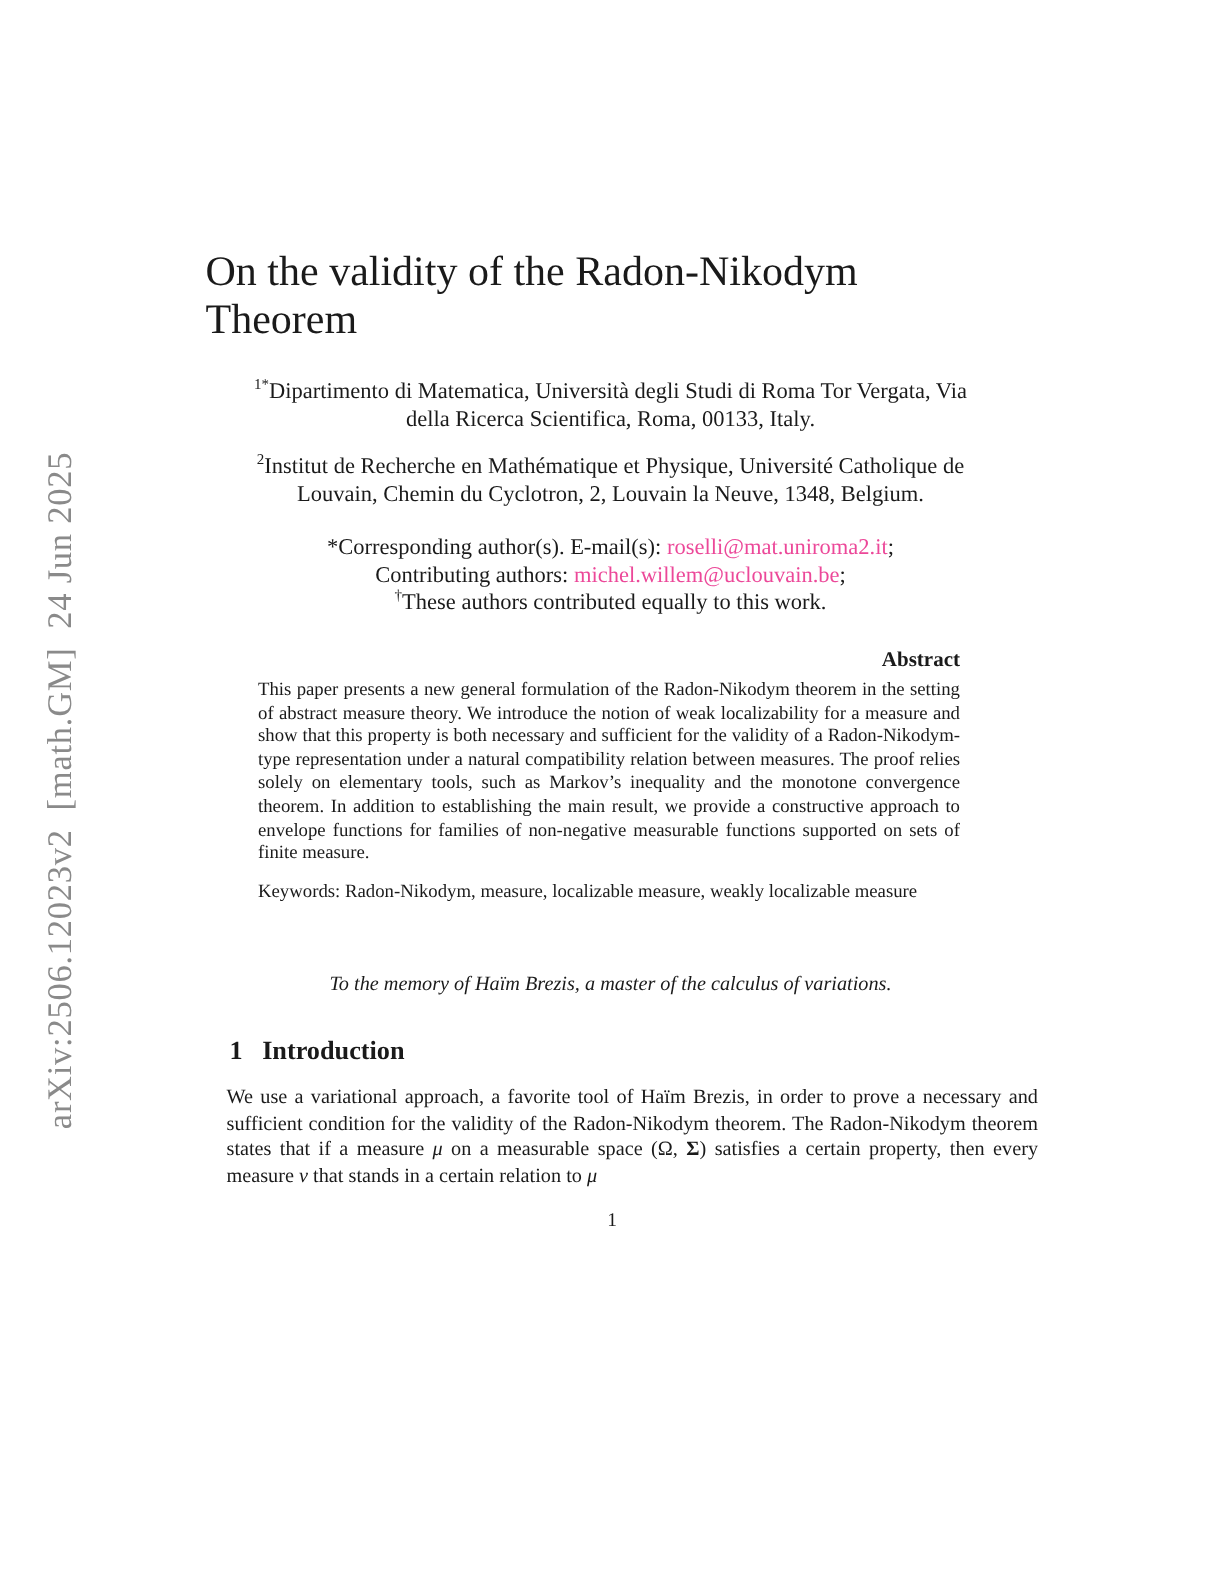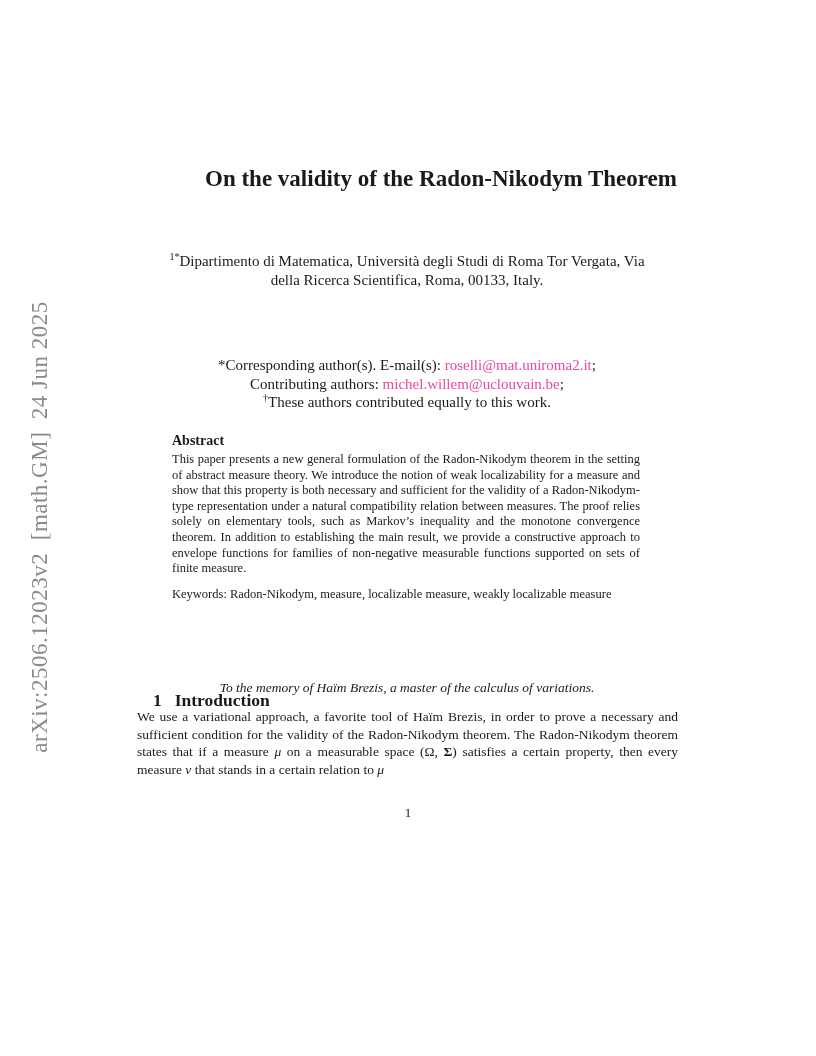--- a/index.html
+++ b/index.html
@@ -15,65 +15,65 @@
     position:absolute;
     left:40px;top:527px;
     transform:translate(-50%,-50%) rotate(-90deg);
     white-space:pre;
     font-size:23px;
     color:#8a8a8a;
     letter-spacing:0.5px;
   }
   .title{
     position:absolute;top:166px;left:137px;width:540px;
-    margin:0;text-align:right;
-    font-size:23px;font-weight:bold;
+    margin:0;text-align:left;
+    font-size:28px;font-weight:normal;
   }
   .authors{
     position:absolute;top:213px;left:137px;width:540px;
     text-align:center;font-size:15px;
   }
   sup{font-size:10px;line-height:0;}
   .affiliations{
     position:absolute;top:240px;left:137px;width:540px;
     text-align:center;font-size:15px;line-height:19px;
   }
   .affiliations .affil{max-width:478px;margin:12px auto;}
   .contact{
     position:absolute;top:356px;left:137px;width:540px;
     text-align:center;font-size:15px;line-height:18.5px;
     white-space:nowrap;
   }
   .contact a{color:#ec4899;text-decoration:none;}
   .abstract-head{
     position:absolute;top:433px;left:172px;width:468px;
-    text-align:left;font-weight:bold;font-size:14px;
+    text-align:right;font-weight:bold;font-size:14px;
   }
   .abstract-body{
     position:absolute;top:452px;left:172px;width:468px;
     font-size:12.5px;line-height:15.6px;
     text-align:justify;
   }
   .keywords{
     position:absolute;top:587px;left:172px;width:500px;
     font-size:12.5px;white-space:nowrap;
   }
   .keywords .kw-label{font-weight:normal;}
   .dedication{
     position:absolute;top:648px;left:137px;width:540px;
-    text-align:center;font-style:italic;font-size:13.5px;margin-top:32px;
+    text-align:center;font-style:italic;font-size:13.5px;
   }
   .section-heading{
     position:absolute;top:674px;left:137px;width:540px;
     margin:16px;font-size:17.5px;font-weight:bold;
   }
   .section-heading .sec-num{margin-right:13px;}
   .intro{
     position:absolute;top:708px;left:137px;width:541px;
-    margin:0;font-size:13.5px;line-height:17.6px;
+    margin:14px;font-size:13.5px;line-height:17.6px;
     text-align:justify;
   }
   .math-it{font-style:italic;}
   .math-bf{font-weight:bold;}
   .page-number{
     position:absolute;top:805px;left:0;width:816px;
     text-align:center;font-size:13px;
   }
 </style>
 </head>
@@ -81,20 +81,21 @@
 
 <div class="page">
 
   <div class="arxiv-stamp">arXiv:2506.12023v2  [math.GM]  24 Jun 2025</div>
 
   <h1 class="title">On the validity of the Radon-Nikodym Theorem</h1>
 
 
   <div class="affiliations">
     <div class="affil"><sup>1*</sup><span>Dipartimento di Matematica, Università degli Studi di Roma Tor Vergata, Via della Ricerca Scientifica, Roma, 00133, Italy.</span></div>
+    <div class="affil"><sup>2</sup><span>Institut de Recherche en Mathématique et Physique, Université Catholique de Louvain, Chemin du Cyclotron, 2, Louvain la Neuve, 1348, Belgium.</span></div>
   </div>
 
   <div class="contact">
     <div><span>*Corresponding author(s). E-mail(s): </span><a href="#">roselli@mat.uniroma2.it</a><span>;</span></div>
     <div><span>Contributing authors: </span><a href="#">michel.willem@uclouvain.be</a><span>;</span></div>
     <div><sup>†</sup><span>These authors contributed equally to this work.</span></div>
   </div>
 
   <div class="abstract-head">Abstract</div>
   <div class="abstract-body">This paper presents a new general formulation of the Radon-Nikodym theorem in the setting of abstract measure theory. We introduce the notion of weak localizability for a measure and show that this property is both necessary and sufficient for the validity of a Radon-Nikodym-type representation under a natural compatibility relation between measures. The proof relies solely on elementary tools, such as Markov’s inequality and the monotone convergence theorem. In addition to establishing the main result, we provide a constructive approach to envelope functions for families of non-negative measurable functions supported on sets of finite measure.</div>

